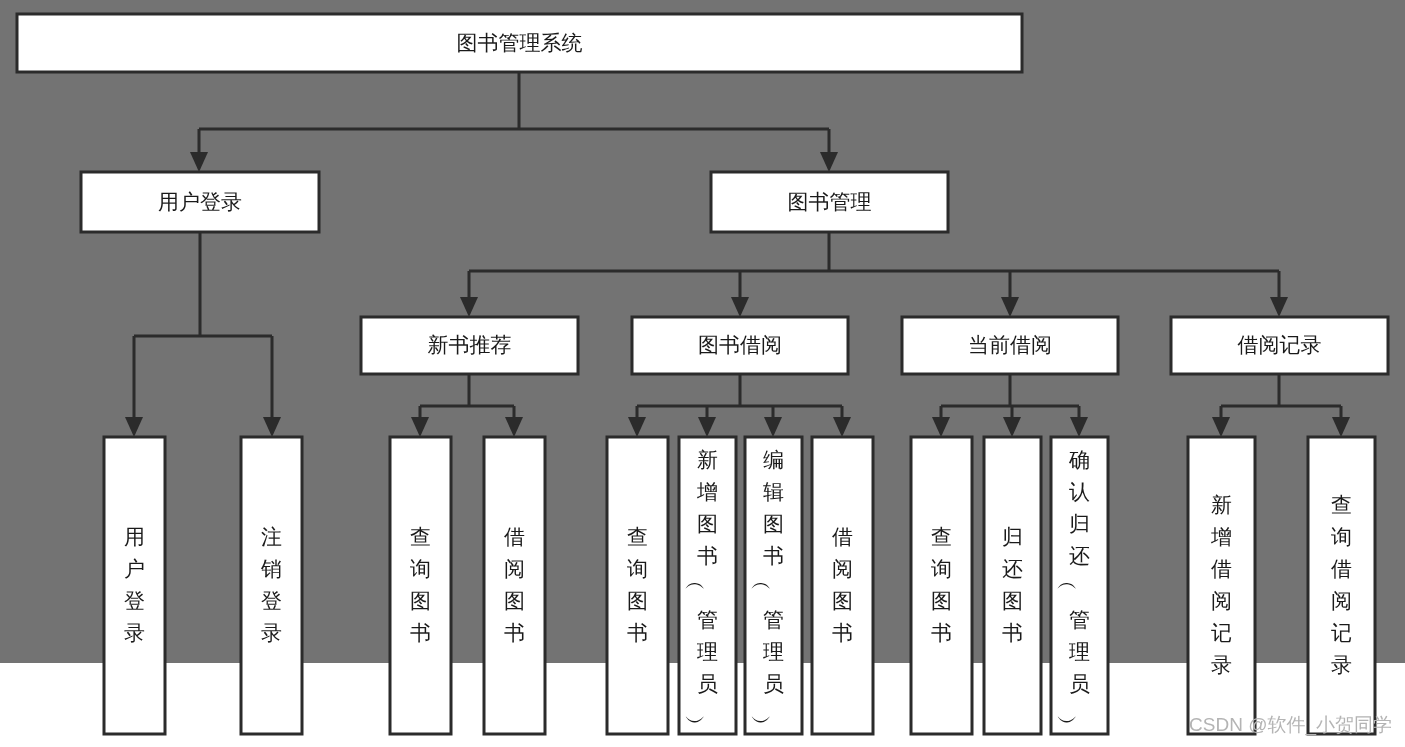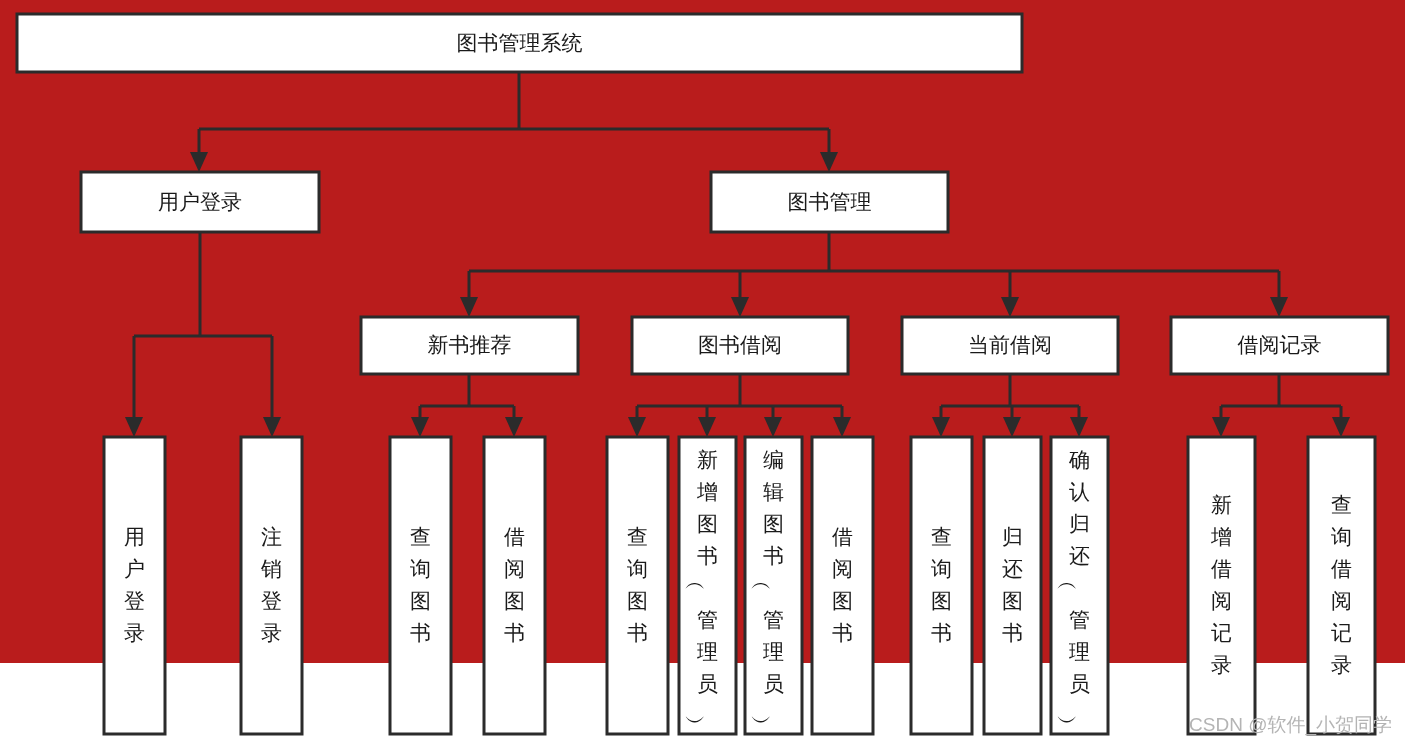--- a/index.html
+++ b/index.html
@@ -10,21 +10,21 @@
   body {
     width: 1405px;
     height: 747px;
     font-family: "Liberation Sans", "DejaVu Sans", sans-serif;
     overflow: hidden;
   }
   #diagram-root {
     position: relative;
     width: 1405px;
     height: 663px;
-    background: #b91c1c;
+    background: #737373;
   }
   svg.canvas {
     position: absolute;
     left: 0;
     top: 0;
     width: 1405px;
     height: 747px;
   }
   .node-box {
     fill: #ffffff;

